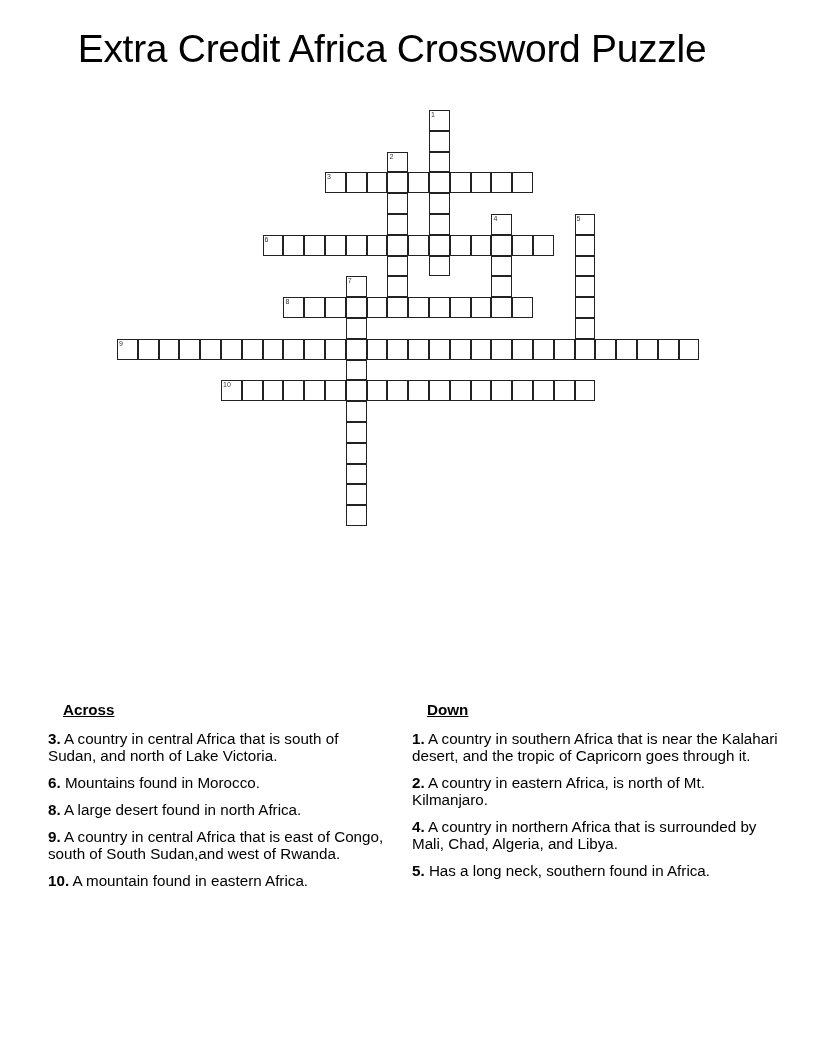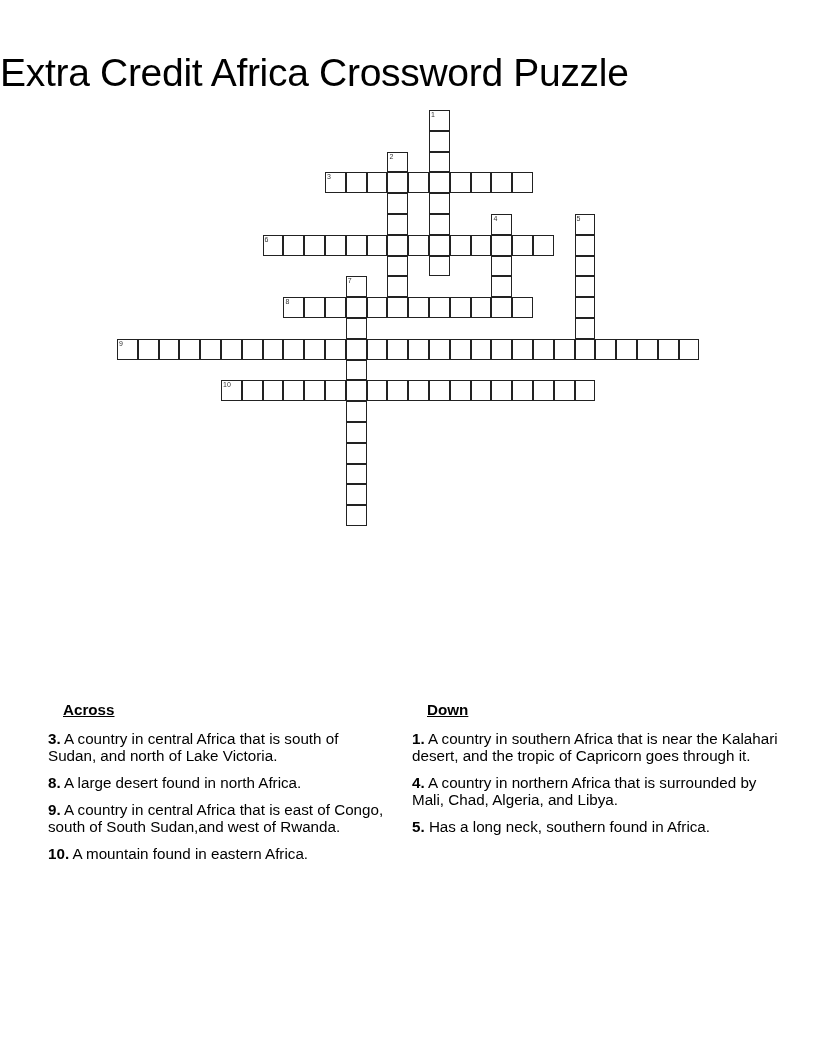--- a/index.html
+++ b/index.html
@@ -11,23 +11,23 @@
       width: 816px;
       height: 1056px;
       position: relative;
       overflow: hidden;
       font-family: "Liberation Sans", sans-serif;
       color: #000;
     }
     .title {
       position: absolute;
       left: 0;
-      top: 48px;
+      top: 24px;
       width: 784px;
-      text-align: left;
+      text-align: center;
       font-size: 39px;
       font-weight: normal;
       line-height: 50px;
       letter-spacing: -0.3px;
     }
     .grid {
       position: absolute;
       left: 0;
       top: 0;
       width: 816px;
@@ -204,23 +204,25 @@
     <div class="cell" style="left: 491.4px; top: 380.4px;"></div>
     <div class="cell" style="left: 512.2px; top: 380.4px;"></div>
     <div class="cell" style="left: 533px; top: 380.4px;"></div>
     <div class="cell" style="left: 553.8px; top: 380.4px;"></div>
     <div class="cell" style="left: 574.6px; top: 380.4px;"></div>
   </div>
 
 <div class="clues across">
   <h2>Across</h2>
   <div class="clue"><b>3.</b><span> A country in central Africa that is south of Sudan, and north of Lake Victoria.</span></div>
+  <div class="clue"><b>6.</b><span> Mountains found in Morocco.</span></div>
   <div class="clue"><b>8.</b><span> A large desert found in north Africa.</span></div>
   <div class="clue"><b>9.</b><span> A country in central Africa that is east of Congo, south of South Sudan,and west of Rwanda.</span></div>
   <div class="clue"><b>10.</b><span> A mountain found in eastern Africa.</span></div>
 </div>
 
 <div class="clues down">
   <h2>Down</h2>
   <div class="clue"><b>1.</b><span> A country in southern Africa that is near the Kalahari desert, and the tropic of Capricorn goes through it.</span></div>
+  <div class="clue"><b>2.</b><span> A country in eastern Africa, is north of Mt. Kilmanjaro.</span></div>
   <div class="clue"><b>4.</b><span> A country in northern Africa that is surrounded by Mali, Chad, Algeria, and Libya.</span></div>
   <div class="clue"><b>5.</b><span> Has a long neck, southern found in Africa.</span></div>
 </div>
 
 </body></html>

